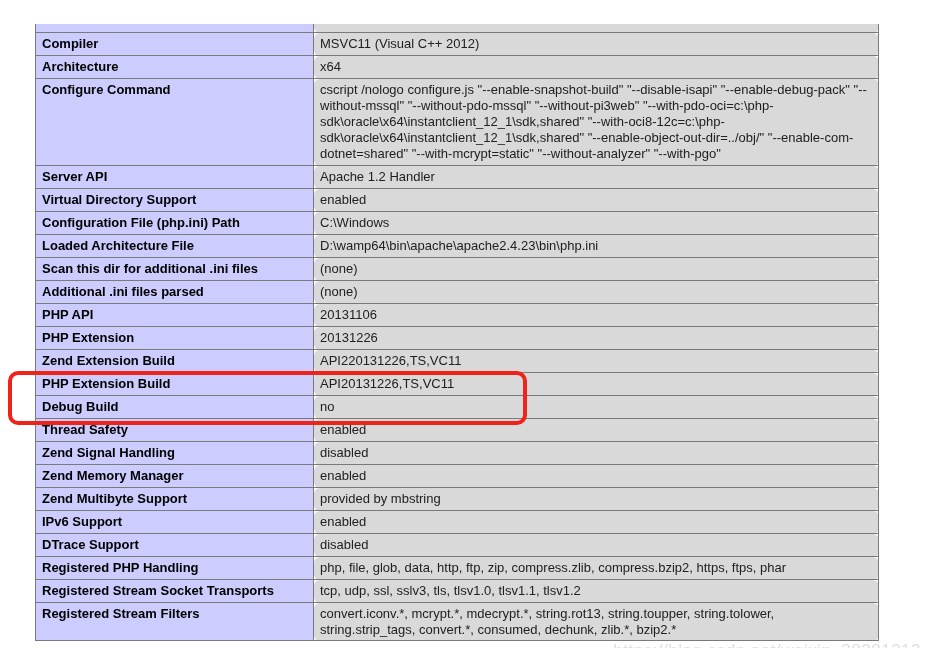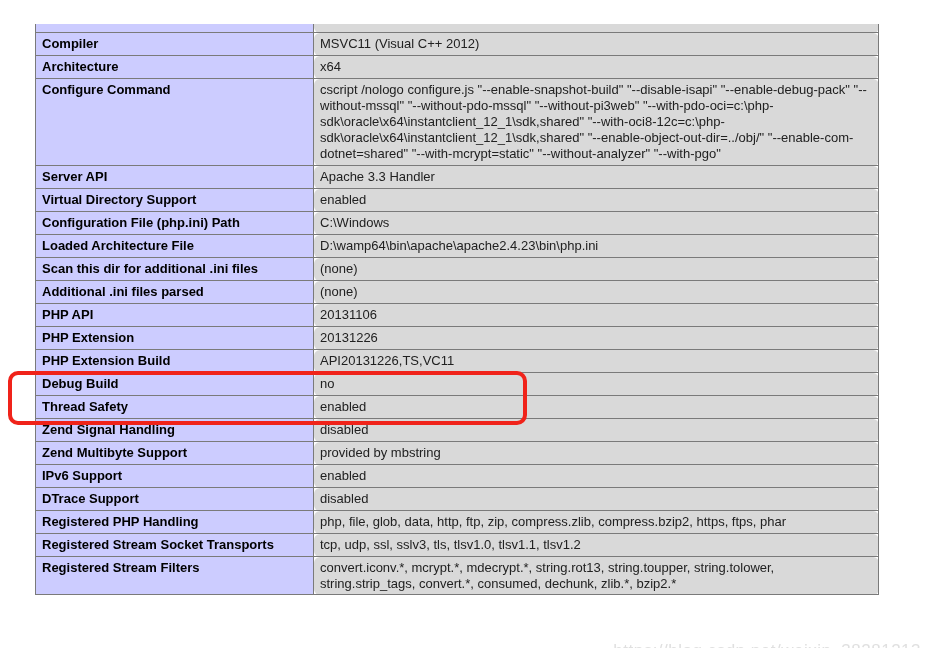--- a/index.html
+++ b/index.html
@@ -95,21 +95,21 @@
           <tr>
             <th>Architecture</th>
             <td>x64</td>
           </tr>
           <tr>
             <th>Configure Command</th>
             <td>cscript /nologo configure.js "--enable-snapshot-build" "--disable-isapi" "--enable-debug-pack" "--without-mssql" "--without-pdo-mssql" "--without-pi3web" "--with-pdo-oci=c:\php-sdk\oracle\x64\instantclient_12_1\sdk,shared" "--with-oci8-12c=c:\php-sdk\oracle\x64\instantclient_12_1\sdk,shared" "--enable-object-out-dir=../obj/" "--enable-com-dotnet=shared" "--with-mcrypt=static" "--without-analyzer" "--with-pgo"</td>
           </tr>
           <tr>
             <th>Server API</th>
-            <td>Apache 3.3 Handler</td>
+            <td>Apache 1.2 Handler</td>
           </tr>
           <tr>
             <th>Virtual Directory Support</th>
             <td>enabled</td>
           </tr>
           <tr>
             <th>Configuration File (php.ini) Path</th>
             <td>C:\Windows</td>
           </tr>
           <tr>
@@ -126,34 +126,42 @@
           </tr>
           <tr>
             <th>PHP API</th>
             <td>20131106</td>
           </tr>
           <tr>
             <th>PHP Extension</th>
             <td>20131226</td>
           </tr>
           <tr>
+            <th>Zend Extension Build</th>
+            <td>API220131226,TS,VC11</td>
+          </tr>
+          <tr>
             <th>PHP Extension Build</th>
             <td>API20131226,TS,VC11</td>
           </tr>
           <tr>
             <th>Debug Build</th>
             <td>no</td>
           </tr>
           <tr>
             <th>Thread Safety</th>
             <td>enabled</td>
           </tr>
           <tr>
             <th>Zend Signal Handling</th>
             <td>disabled</td>
+          </tr>
+          <tr>
+            <th>Zend Memory Manager</th>
+            <td>enabled</td>
           </tr>
           <tr>
             <th>Zend Multibyte Support</th>
             <td>provided by mbstring</td>
           </tr>
           <tr>
             <th>IPv6 Support</th>
             <td>enabled</td>
           </tr>
           <tr>

